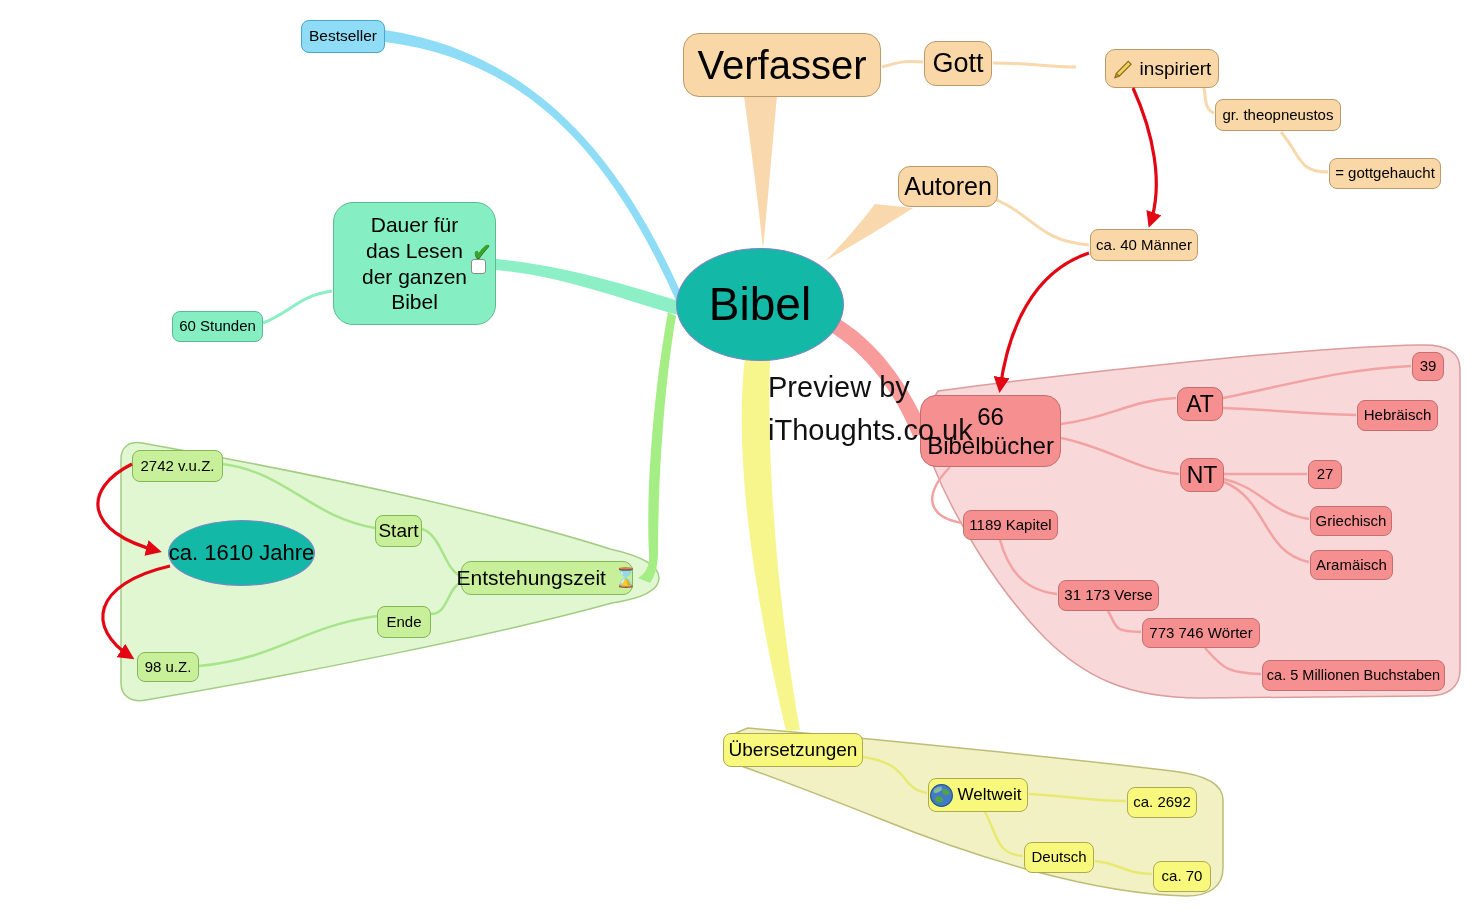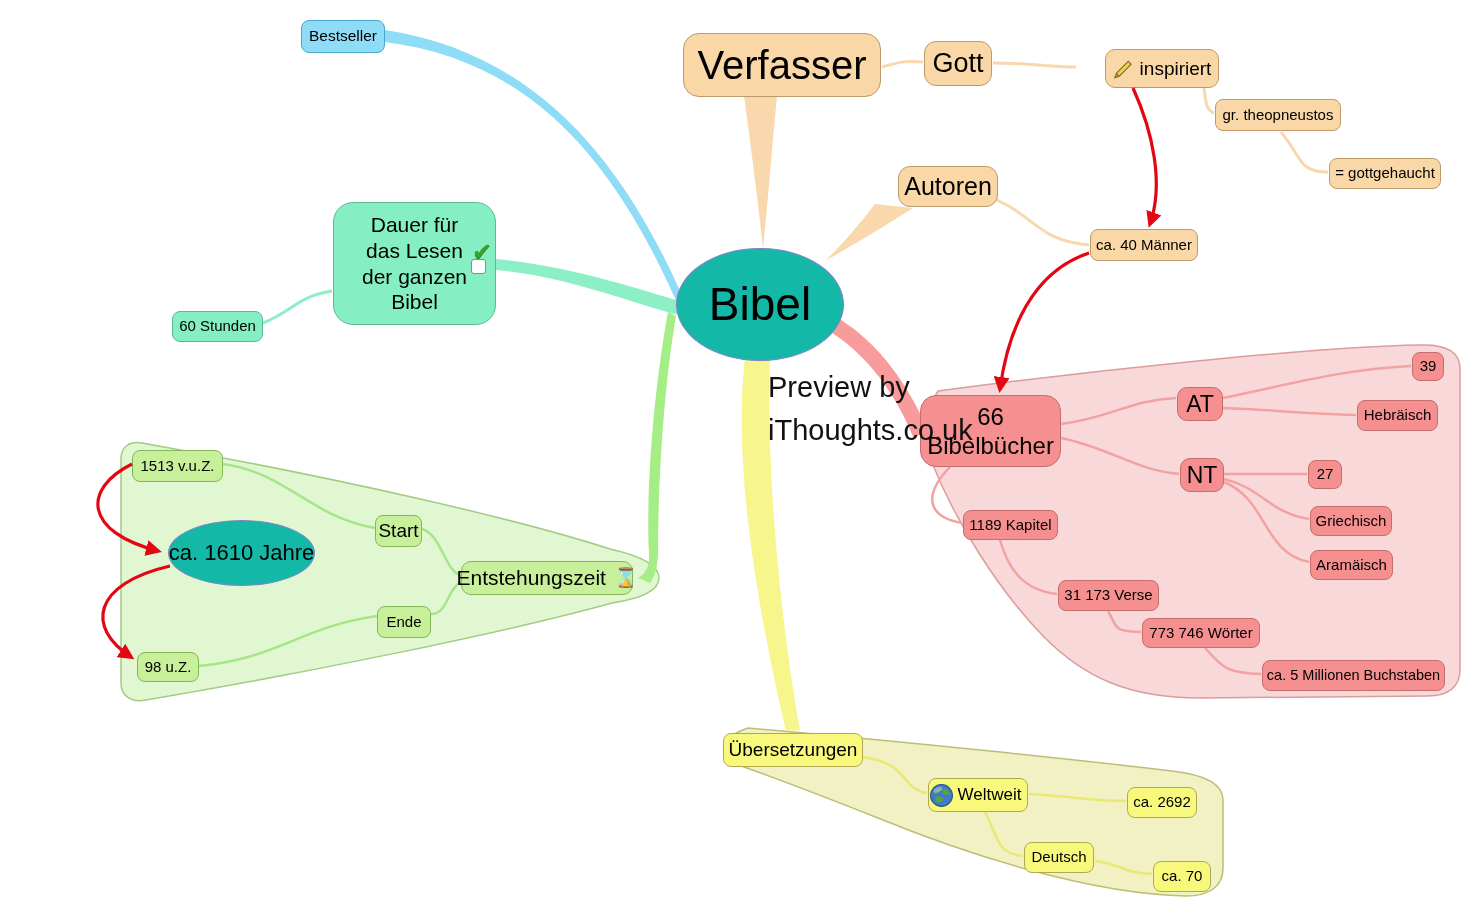--- a/index.html
+++ b/index.html
@@ -154,21 +154,21 @@
       <span class="check-box"></span>
       <span class="check-mark">✔</span>
     </span>
   </div>
 
   <div class="node rect mint" style="left:172px;top:311px;width:91px;height:31px;font-size:15px;">
     <span>60 Stunden</span>
   </div>
 
   <div class="node rect lgreen" style="left:132px;top:450px;width:91px;height:32px;font-size:15px;">
-    <span>1513 v.u.Z.</span>
+    <span>2742 v.u.Z.</span>
   </div>
 
   <div class="node ellipse purple" style="left:168px;top:520px;width:147px;height:66px;font-size:22px;">
     <span>ca. 1610 Jahre</span>
   </div>
 
   <div class="node rect lgreen" style="left:375px;top:515px;width:47px;height:32px;font-size:19px;">
     <span>Start</span>
   </div>
 

